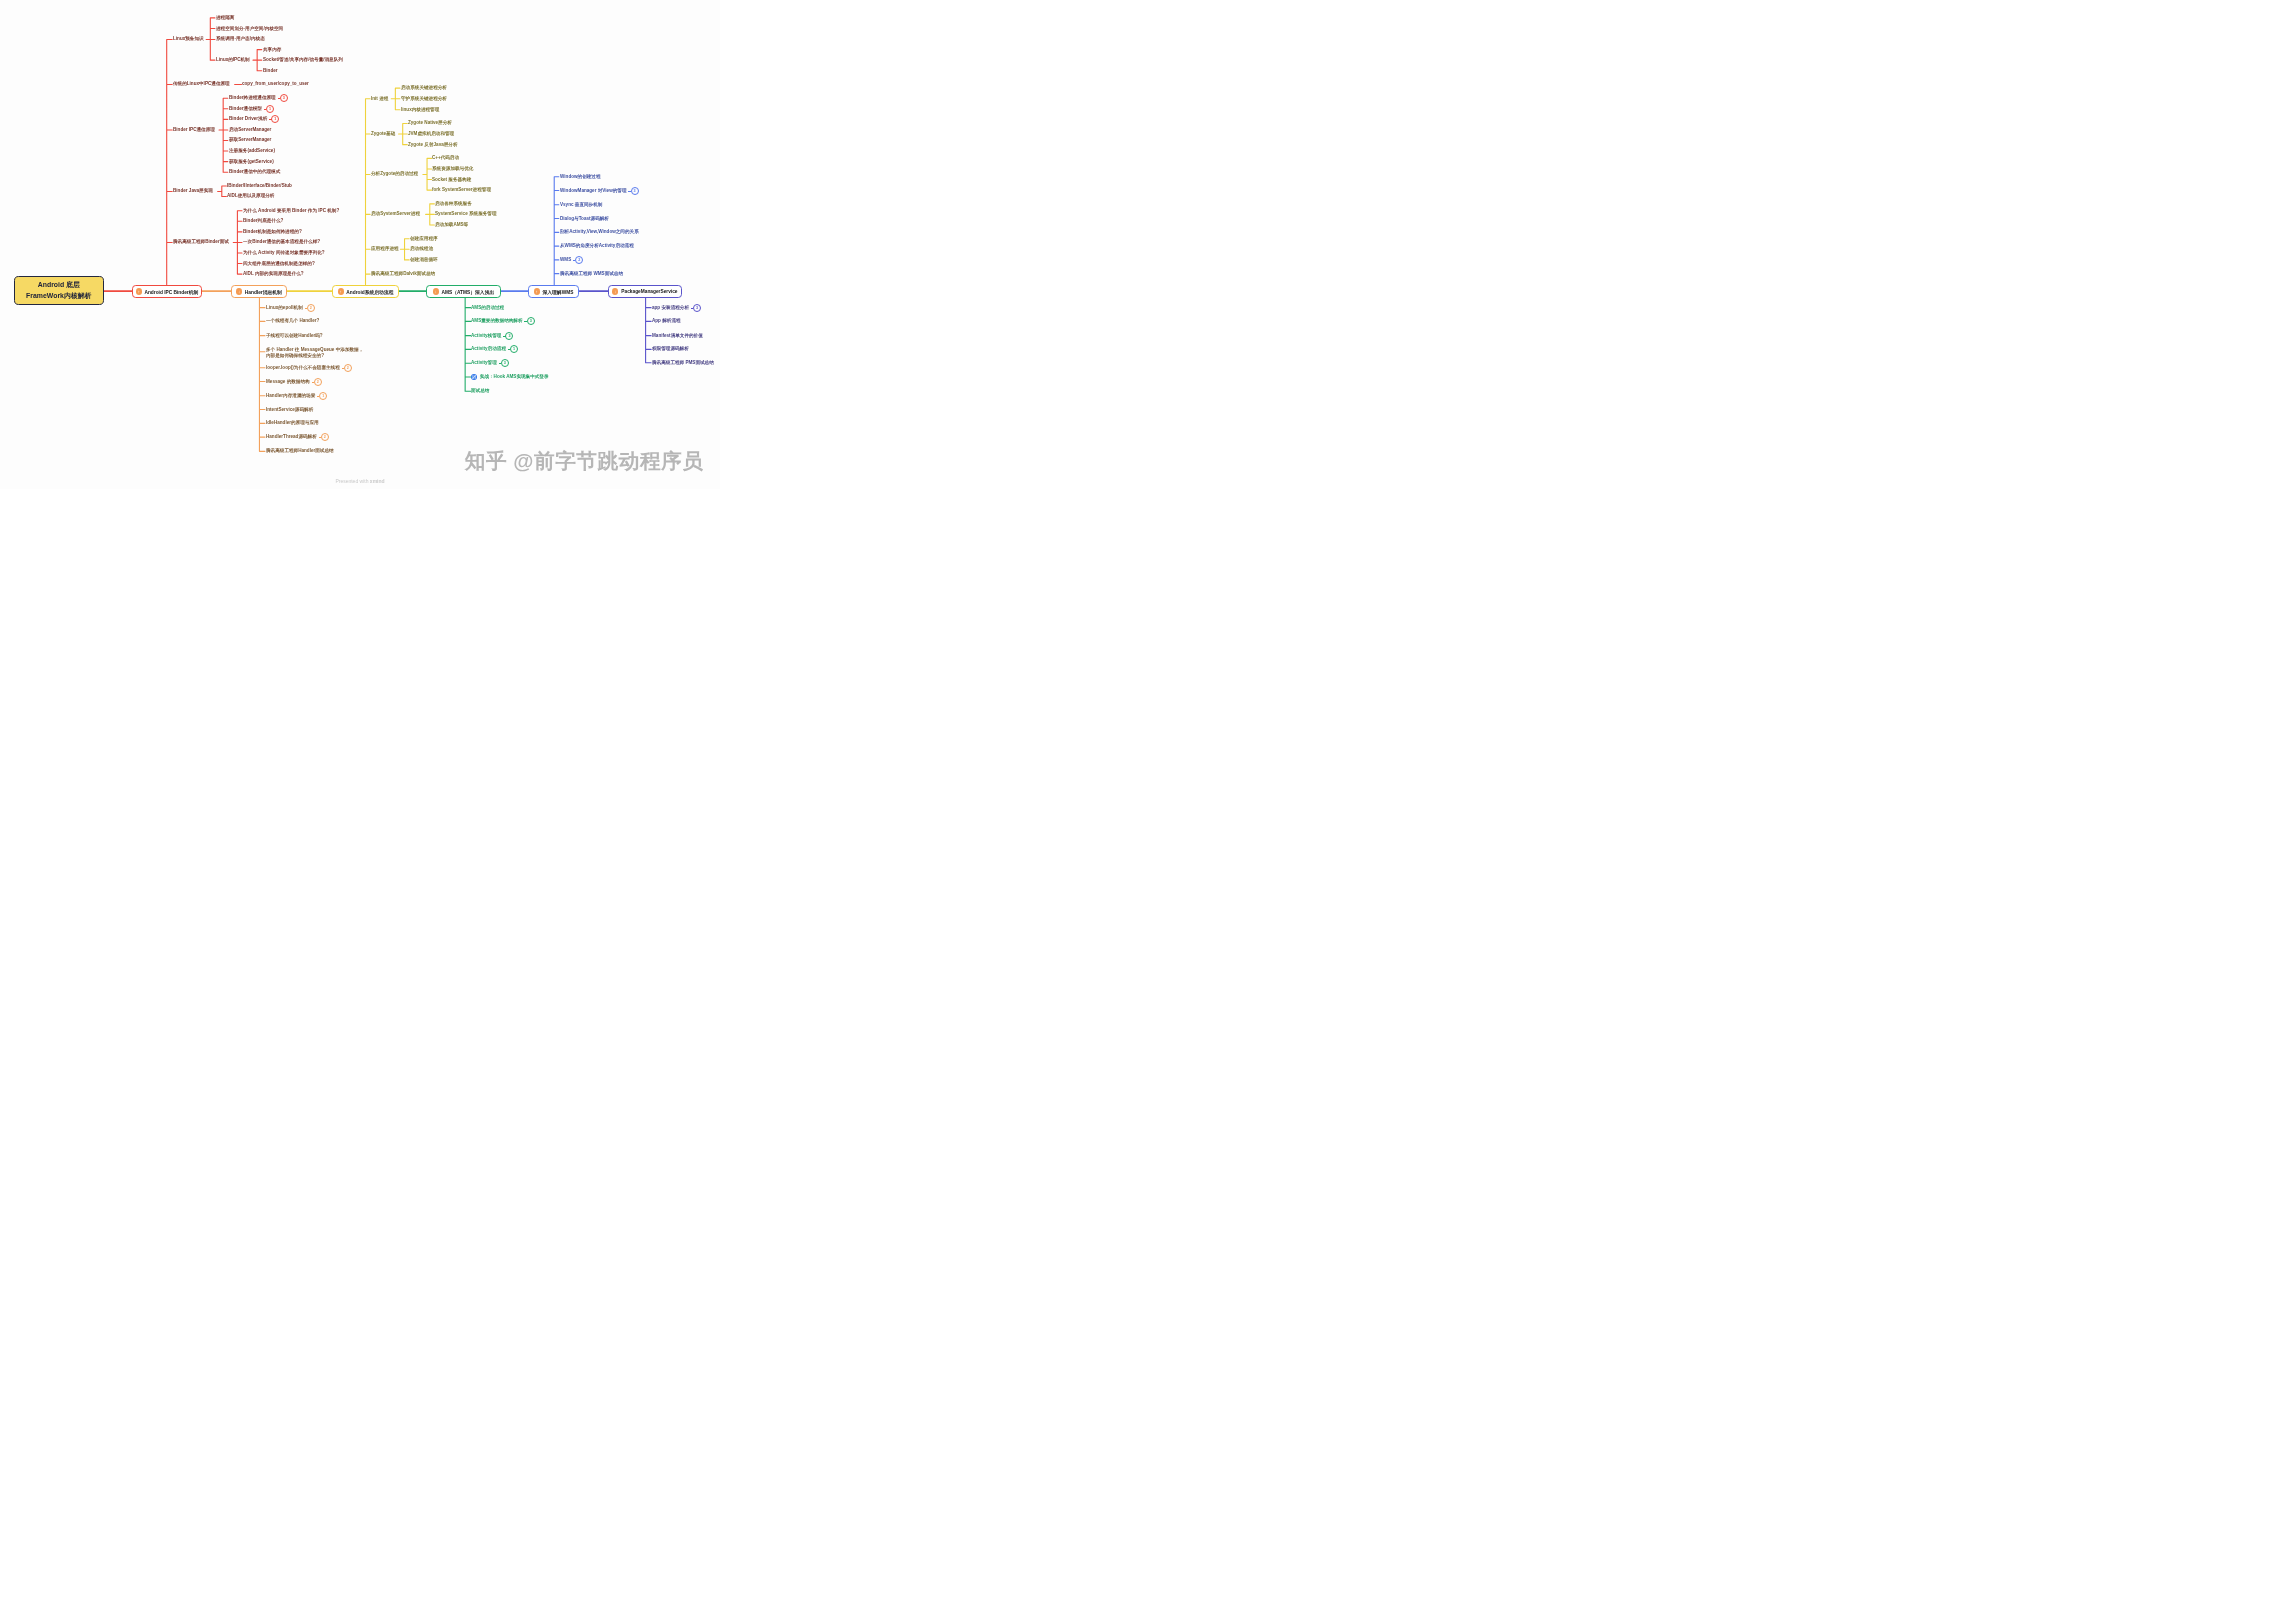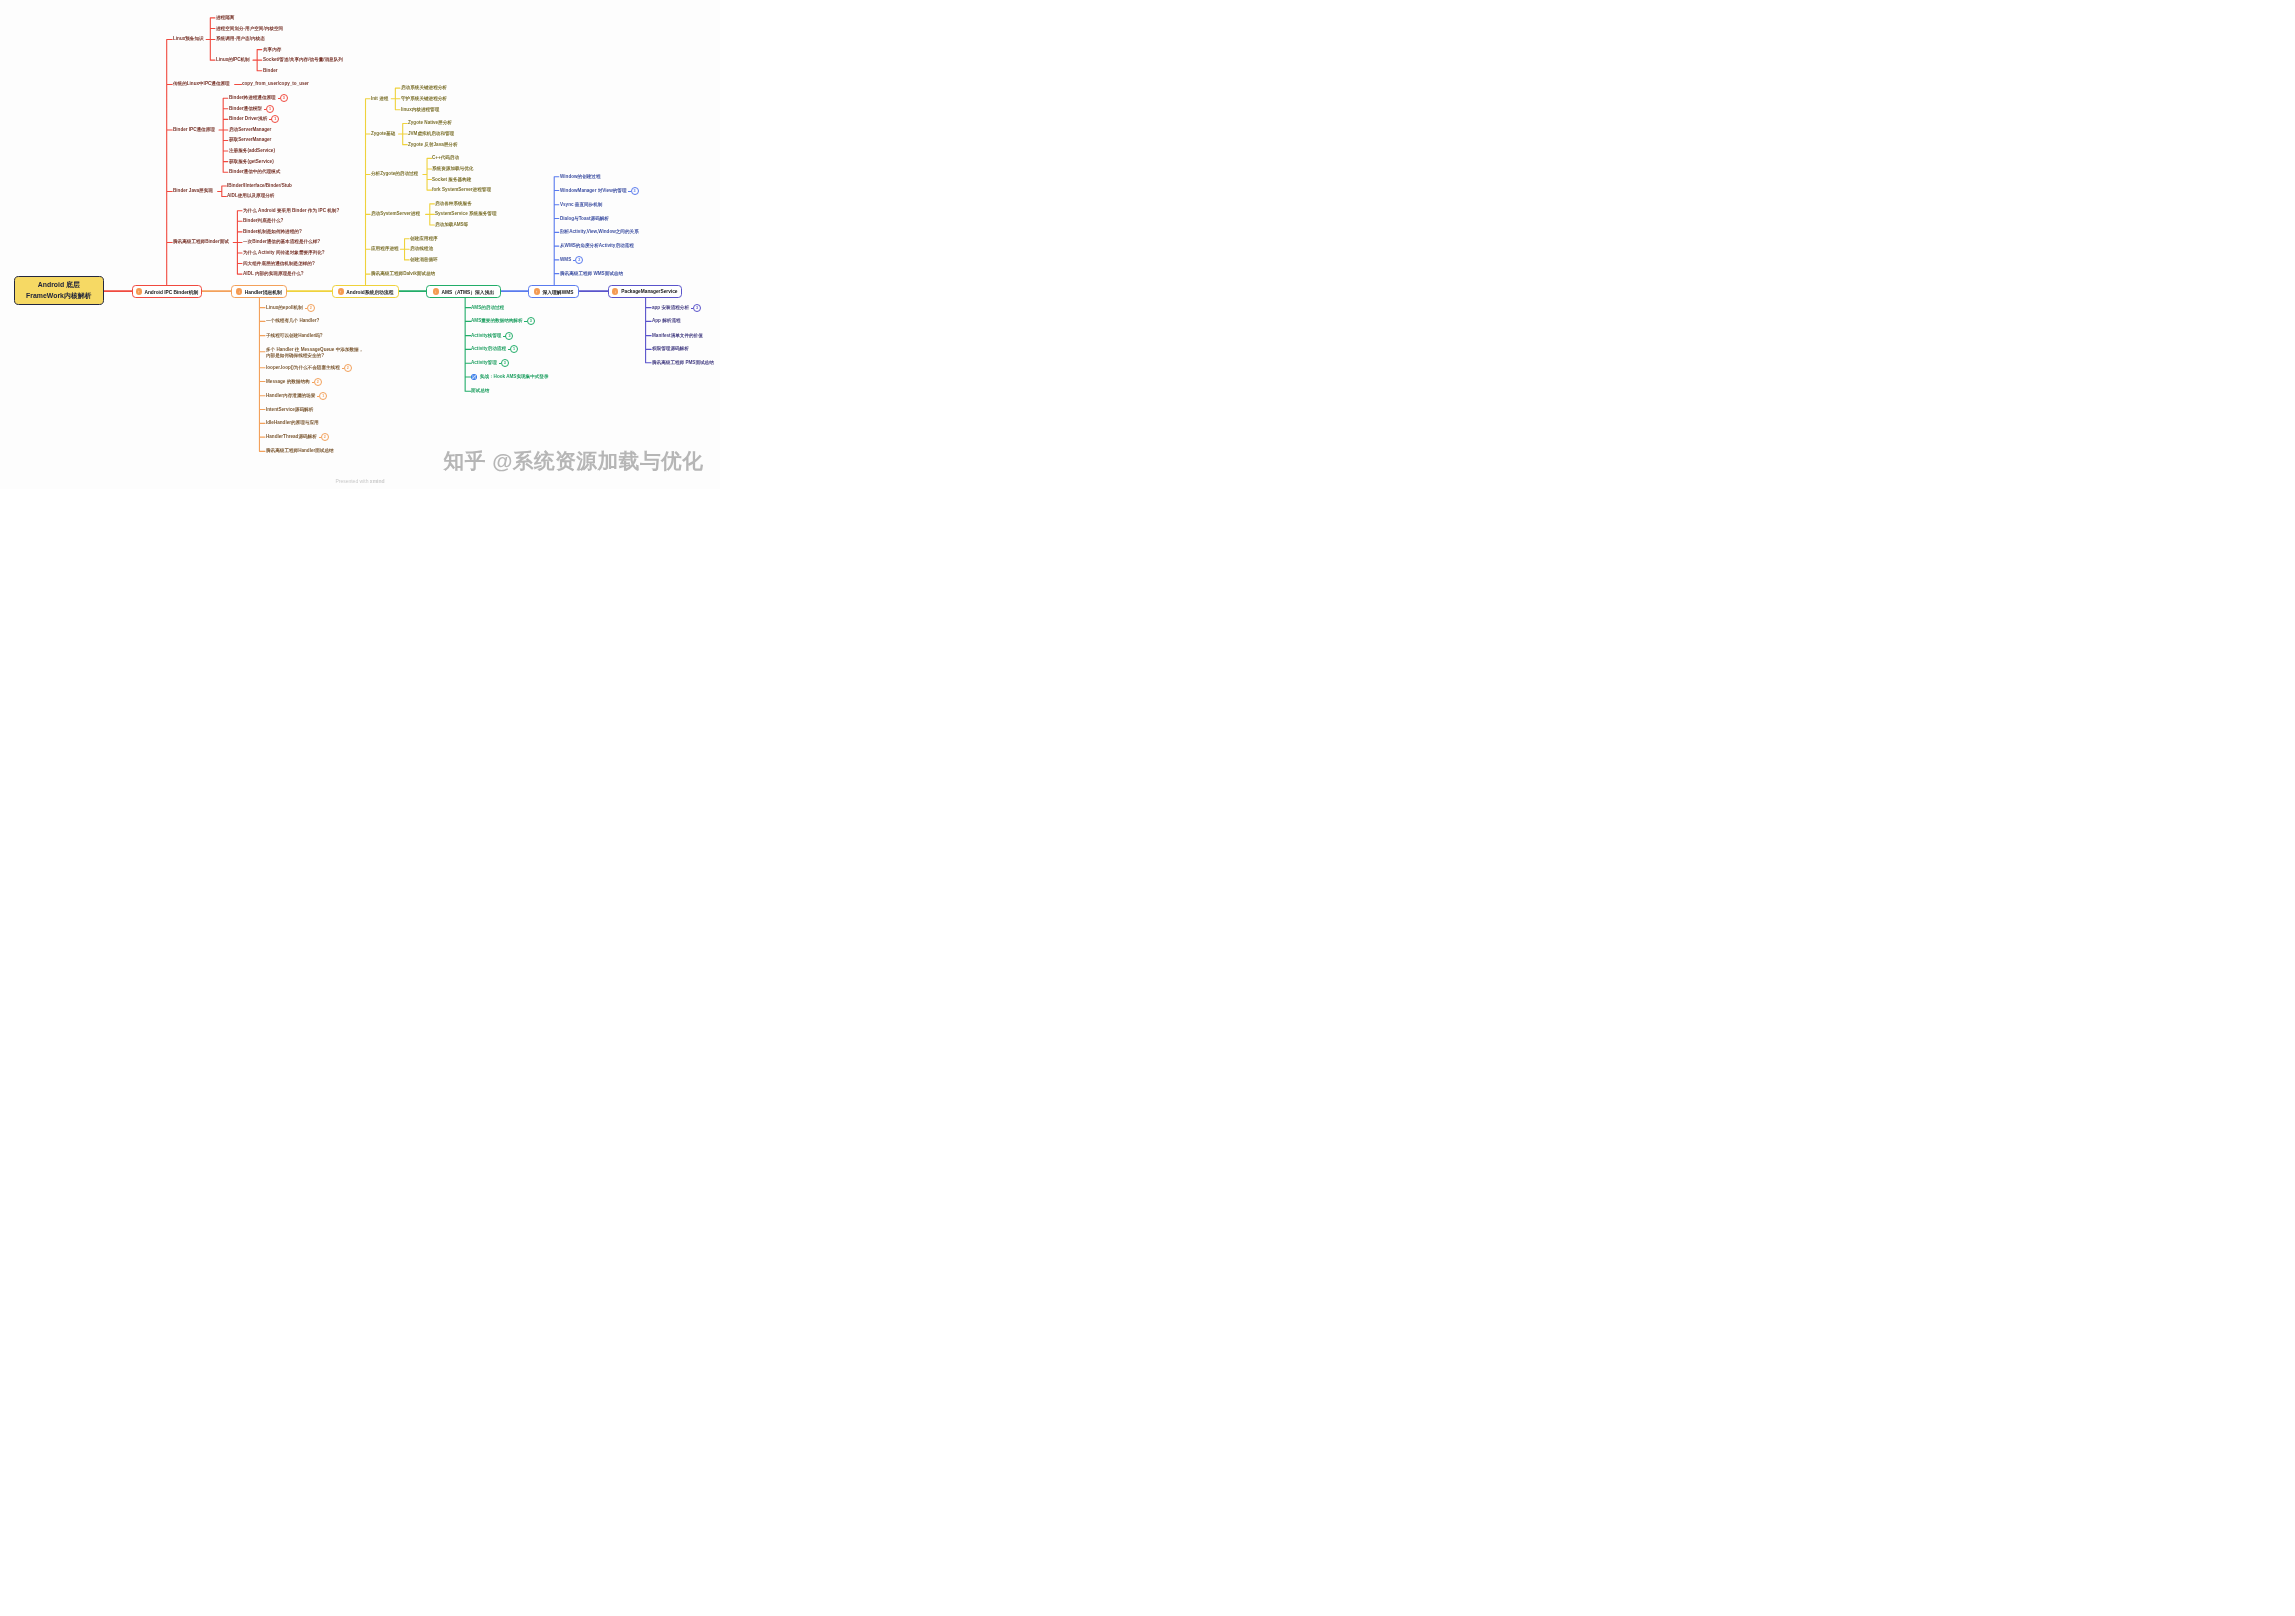--- a/index.html
+++ b/index.html
@@ -388,19 +388,19 @@
   <div class="t c-in" style="left:652px;top:336px">
       <span class="lbl">Manifest清单文件的价值</span>
     </div>
   <div class="t c-in" style="left:652px;top:349px">
       <span class="lbl">权限管理源码解析</span>
     </div>
   <div class="t c-in" style="left:652px;top:363px">
       <span class="lbl">腾讯高级工程师 PMS面试总结</span>
     </div>
 
-  <div id="watermark">知乎 @系统资源加载与优化</div>
+  <div id="watermark">知乎 @前字节跳动程序员</div>
   <div id="footer">
     <span>Presented with </span><b>xmind</b>
   </div>
 
 </div>
 
 
 </body></html>

